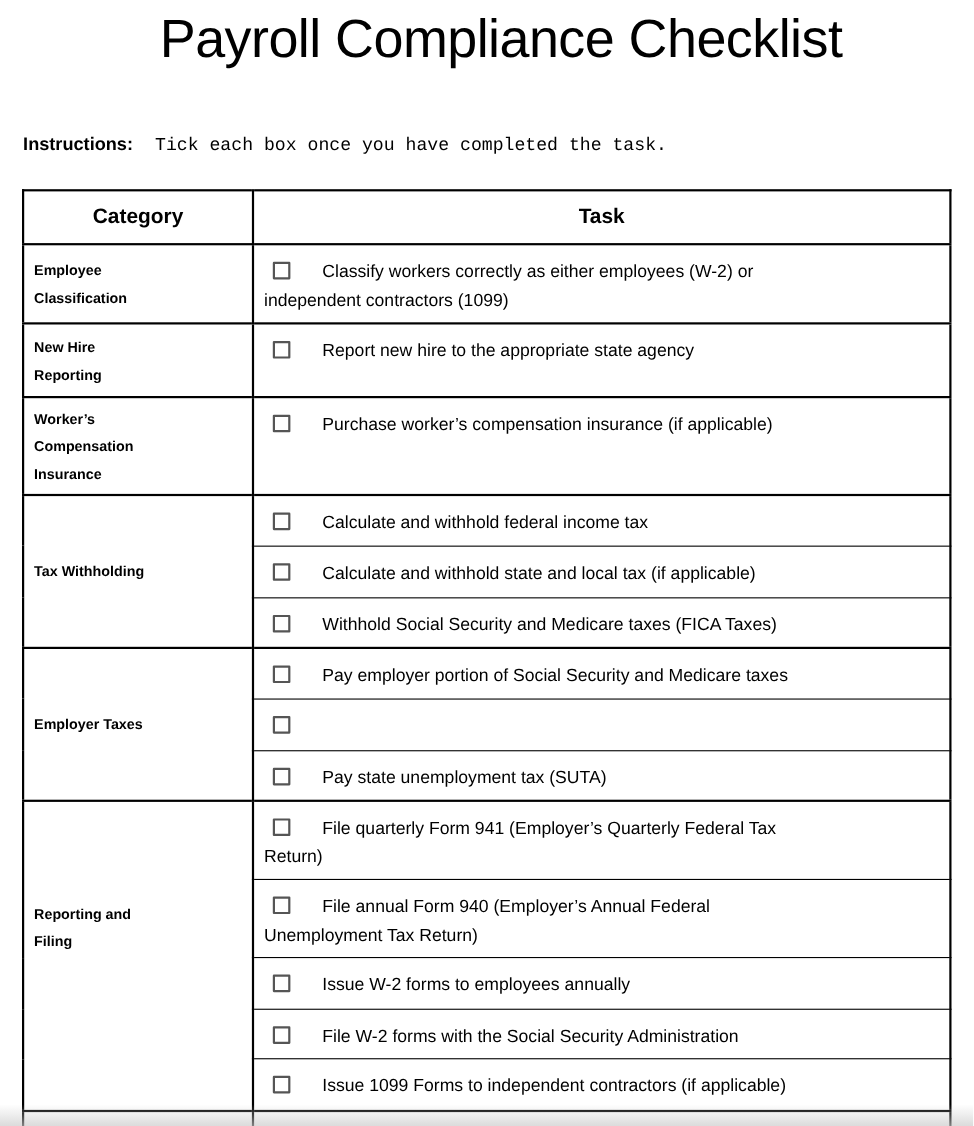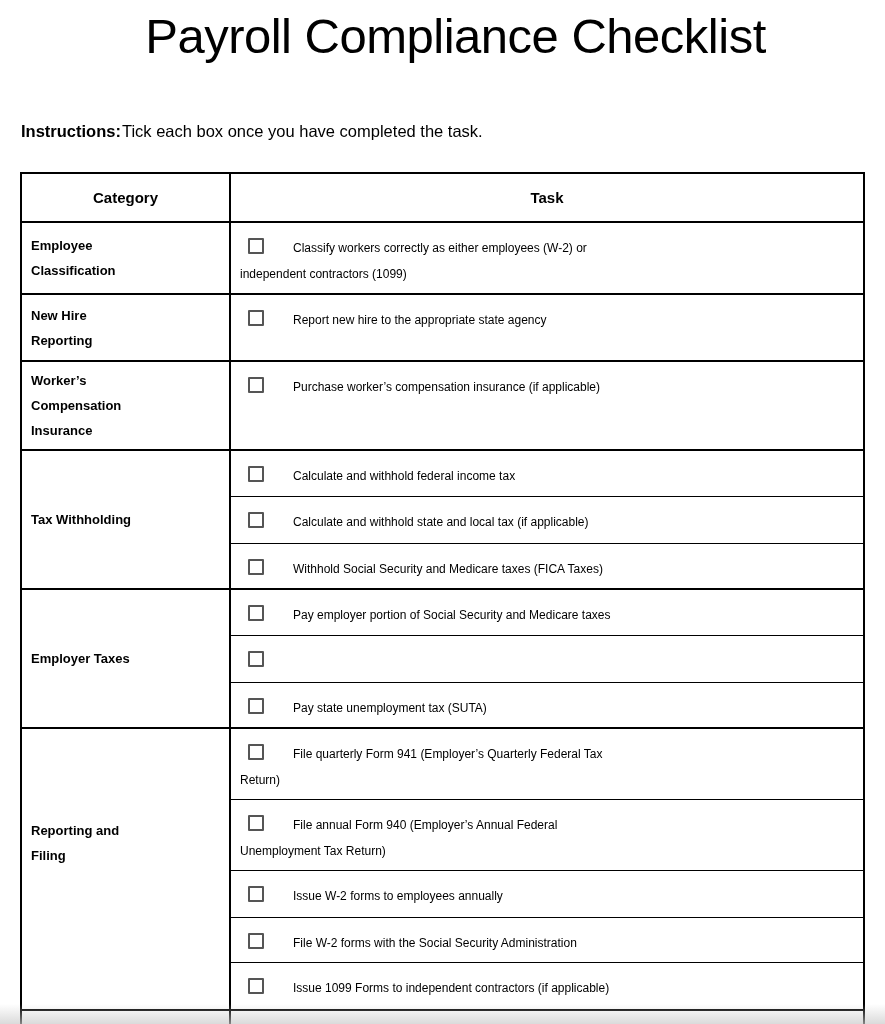--- a/index.html
+++ b/index.html
@@ -13,49 +13,49 @@
     position:absolute; top:8px; left:0; right:0;
     text-align:center; transform:translateX(13px);
     font-size:49px; font-weight:400; line-height:1.15; letter-spacing:-0.5px;
     white-space:nowrap;
   }
   .instructions {
     position:absolute; top:120px; left:21px;
     font-size:16.5px; line-height:22px;
   }
   .instructions b { font-weight:700; }
-  .instructions .itext { margin-left:1px; }
+  .instructions .itext { margin-left:20px;font-family:Liberation Mono, monospace; }
 
   table.checklist {
     position:absolute; top:172px; left:20px;
     border-collapse:collapse; table-layout:fixed; width:843px;
     border:2px solid var(--border,#000);
   }
   col.c1 { width:209px; }
   col.c2 { width:634px; }
 
   th, td { border:1px solid var(--border,#000); }
   thead th {
-    font-size:15px; font-weight:700; text-align:center; vertical-align:middle;
+    font-size:19px; font-weight:700; text-align:center; vertical-align:middle;
     border-bottom-width:2px;
   }
   th.cat-h { border-right-width:2px; }
   th.task-h { border-left-width:2px; }
 
   tr.gstart td { border-top-width:2px; }
 
   td.cat {
     vertical-align:middle; font-weight:700; font-size:13px; line-height:25px;
     padding:6px 6px 6px 9px; border-right-width:2px;
   }
   .cat-line { display:block; white-space:nowrap; }
   .nudge { transform:translateY(-26px); }
 
   td.task {
-    vertical-align:top; font-size:12px; line-height:26px;
+    vertical-align:top; font-size:16px; line-height:26px;
     padding:12px 8px 6px 9px; border-left-width:2px;
   }
   .task-line { display:block; white-space:nowrap; }
   .cbx {
     display:inline-block; width:16px; height:16px; box-sizing:border-box;
     border:2px solid var(--cbx,#555); border-radius:1px; background:#fff;
     vertical-align:-2px; margin:0 29px 0 8px;
   }
   .bottom-fade {
     position:absolute; left:0; bottom:0; width:100%; height:20px;

